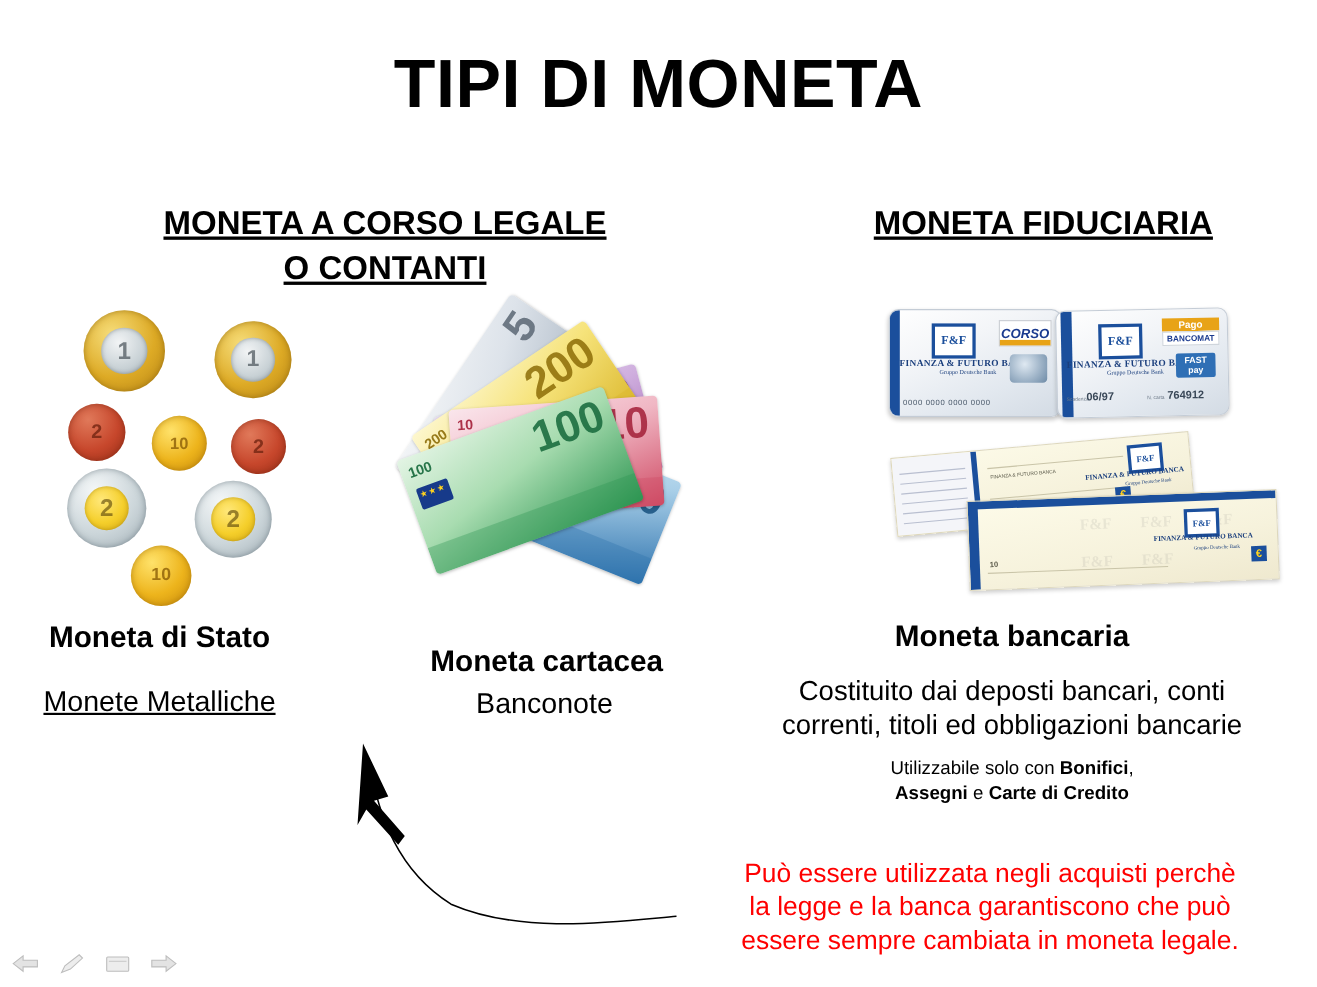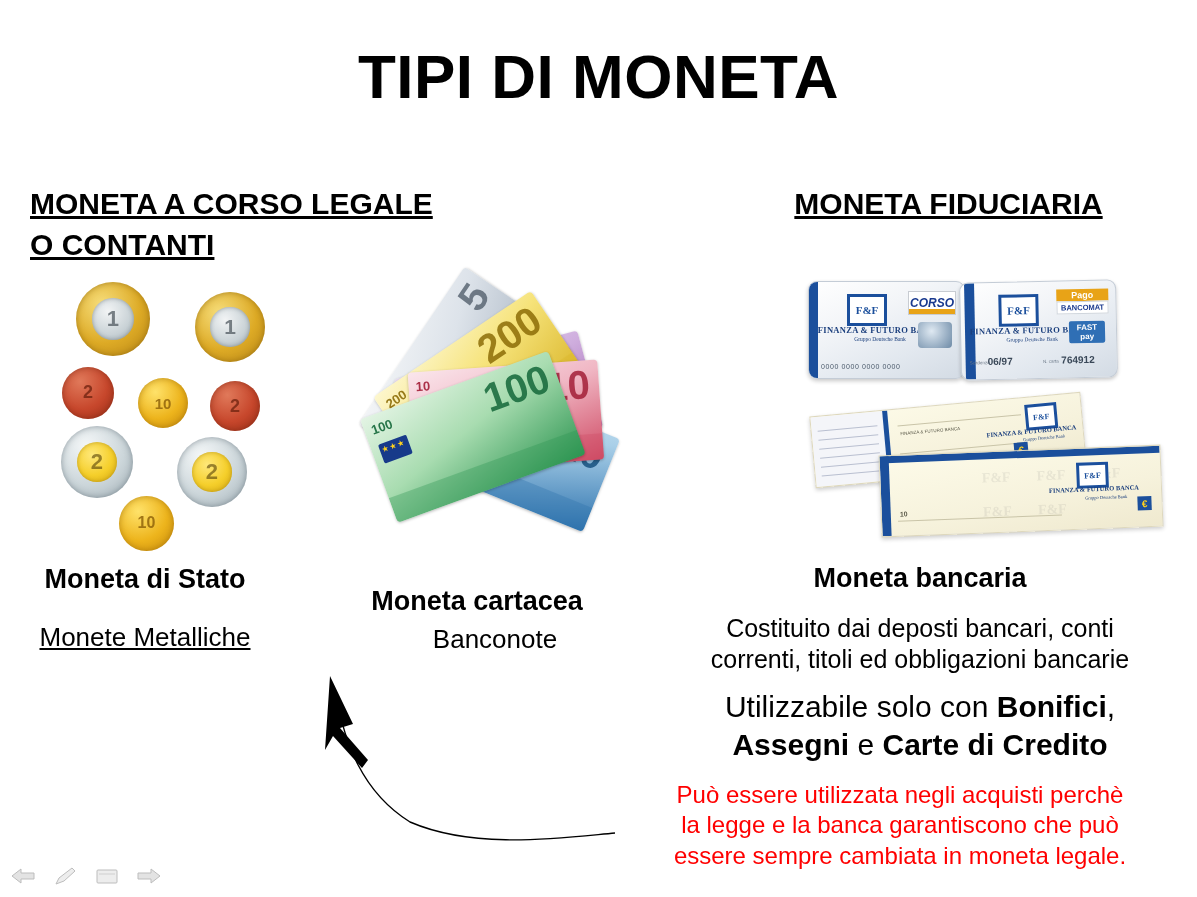--- a/index.html
+++ b/index.html
@@ -31,21 +31,21 @@
     letter-spacing: 0.5px;
     line-height: 1.05;
   }
 
   
   .head-left {
     position: absolute;
     left: 30px;
     top: 183px;
     width: 640px;
-    text-align: left;
+    text-align: center;
     font-size: 30px;
     font-weight: bold;
     line-height: 1.38;
   }
   .head-left span { text-decoration: underline; }
   .head-right {
     position: absolute;
     left: 700px;
     top: 183px;
     width: 497px;
@@ -425,33 +425,33 @@
     font-weight: bold;
     text-align: center;
   }
   .cap-reg {
     position: absolute;
     font-size: 26px;
     text-align: center;
   }
   #cap-stato      { left: 0px;   top: 564px; width: 290px; }
   #cap-metalliche { left: 0px;   top: 622px; width: 290px; text-decoration: underline; }
-  #cap-cartacea   { left: 292px; top: 586px; width: 370px; }
+  #cap-cartacea   { left: 312px; top: 586px; width: 370px; }
   #cap-banconote  { left: 310px; top: 624px; width: 370px; }
 
   
   .rt {
     position: absolute;
     left: 650px;
     width: 540px;
     text-align: center;
   }
   #rt-title { top: 563px; font-size: 27px; font-weight: bold; }
   #rt-desc  { top: 613px; font-size: 25px; line-height: 1.24; text-align: center; }
-  #rt-use   { top: 688px; font-size: 30px; line-height: 1.28; }
+  #rt-use   { top: 688px; font-size: 17px; line-height: 1.28; }
   #rt-use b { font-weight: bold; }
 
   .red-note {
     position: absolute;
     left: 610px;
     top: 780px;
     width: 580px;
     text-align: center;
     font-size: 24px;
     line-height: 1.27;

